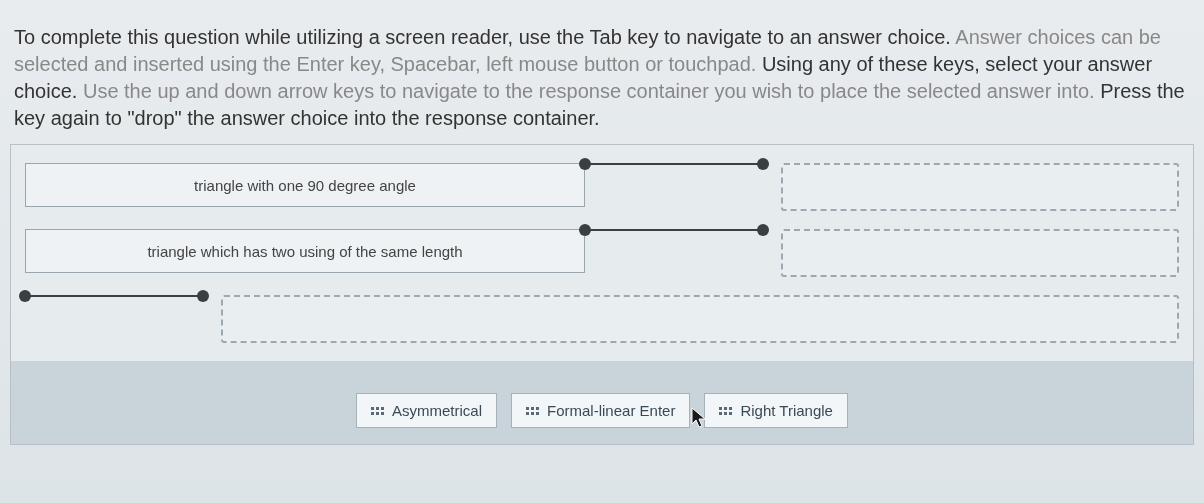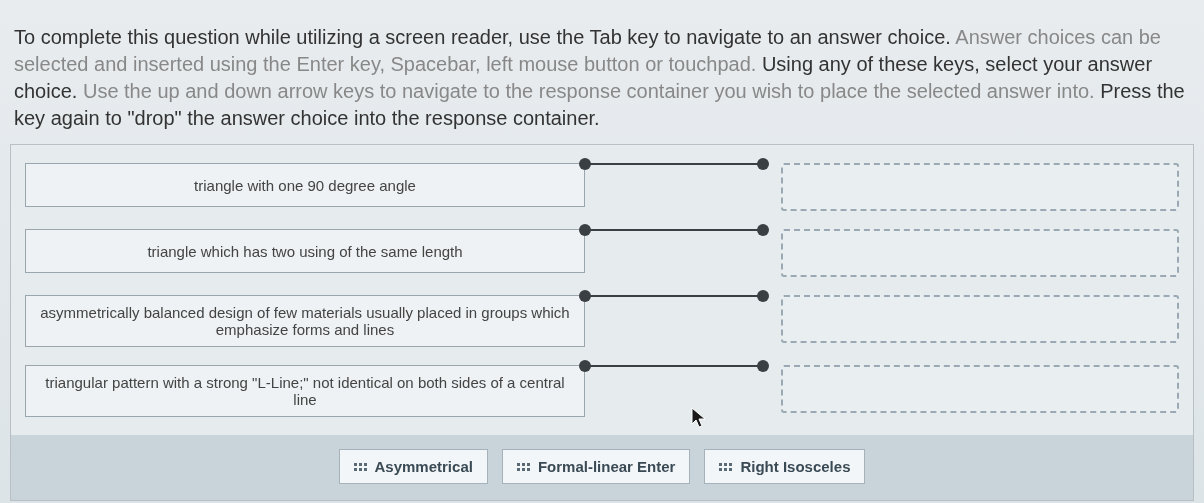--- a/index.html
+++ b/index.html
@@ -82,25 +82,24 @@
       flex: 1;
       min-height: 48px;
       margin-left: 18px;
       border: 2px dashed #9aa9b3;
       border-radius: 3px;
       background: rgba(255,255,255,0.15);
     }
     .answer-bank {
       background: #c9d3da;
       margin: 0 -14px;
-      padding: 14px 0 16px 0;
+      padding: 32px 0 16px 0;
       display: flex;
       justify-content: center;
       gap: 14px;
-      font-weight: bold;
     }
     .answer-choice {
       background: #f3f6f8;
       border: 1px solid #a6b2ba;
       padding: 8px 14px;
       font-size: 15px;
       color: #3a4a55;
       display: flex;
       align-items: center;
       gap: 8px;
@@ -147,34 +146,24 @@
 
   <div class="match-row">
     <div class="prompt-box">
       <span>triangle which has two using of the same length</span>
     </div>
     <div class="connector"></div>
     <div class="drop-zone"></div>
   </div>
 
   <div class="match-row">
-    <div class="prompt-box">
-      <span>asymmetrically balanced design of few materials usually placed in groups which emphasize forms and lines</span>
-    </div>
     <div class="connector"></div>
     <div class="drop-zone"></div>
   </div>
 
-  <div class="match-row">
-    <div class="prompt-box">
-      <span>triangular pattern with a strong "L-Line;" not identical on both sides of a central line</span>
-    </div>
-    <div class="connector"></div>
-    <div class="drop-zone"></div>
-  </div>
 
   <svg class="cursor-arrow" width="18" height="22" viewBox="0 0 18 22">
     <path d="M1 1 L1 17 L5 13 L8 20 L11 19 L8 12 L14 12 Z" fill="#1a1a1a" stroke="#fff" stroke-width="1"></path>
   </svg>
 
   <div class="answer-bank">
     <div class="answer-choice">
       <span class="grip-icon">
           <span>
             <i></i>
@@ -210,17 +199,17 @@
             <i></i>
             <i></i>
             <i></i>
           </span>
           <span>
             <i></i>
             <i></i>
             <i></i>
           </span>
         </span>
-      <span>Right Isosceles</span>
+      <span>Right Triangle</span>
     </div>
   </div>
 
 </div>
 
 </body></html>

